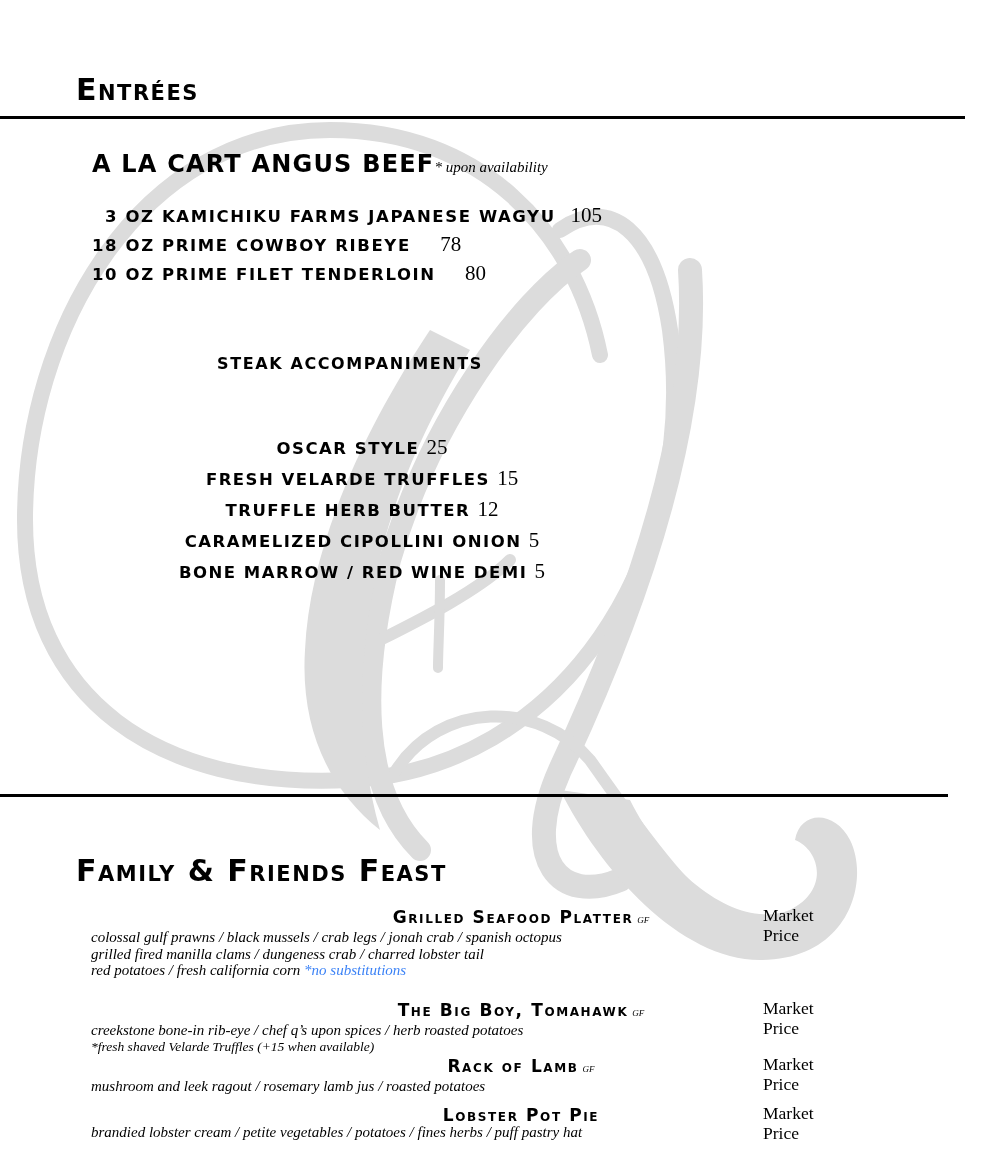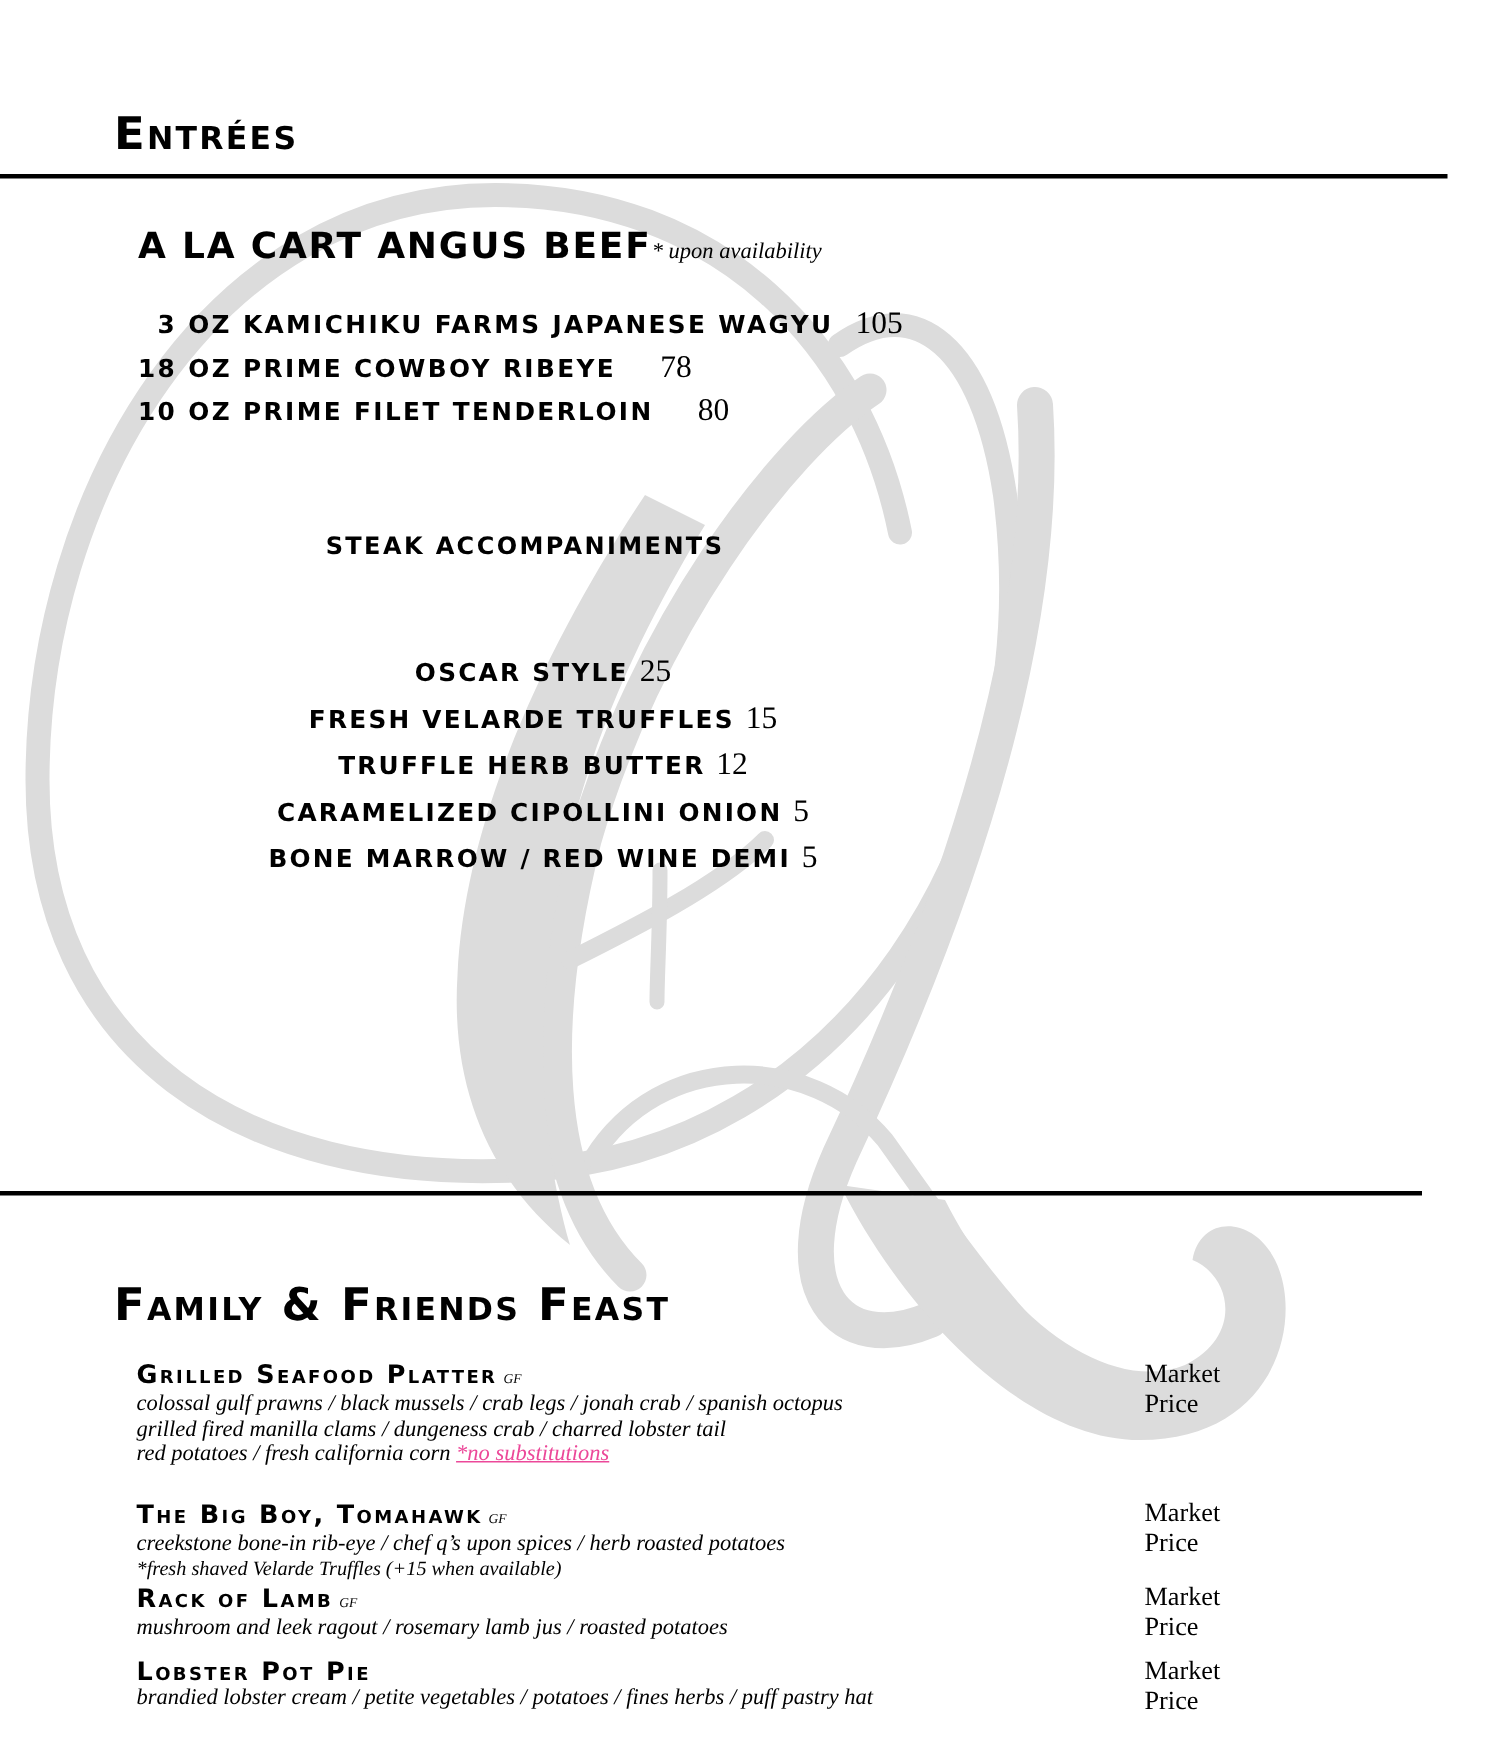--- a/index.html
+++ b/index.html
@@ -122,39 +122,40 @@
       width: 860px;
     }
     .feast-name {
       font-family: "DejaVu Sans", sans-serif;
       font-weight: bold;
       font-variant: small-caps;
       font-size: 17px;
       letter-spacing: 1.6px;
       line-height: 18px;
       white-space: nowrap;
+      text-align: center;
     }
     .gf {
       font-family: "Liberation Serif", serif;
       font-style: italic;
       font-weight: normal;
       font-variant: small-caps;
       font-size: 9px;
       letter-spacing: 0;
       margin-left: 4px;
     }
     .desc {
       font-family: "Liberation Serif", serif;
       font-style: italic;
       font-size: 15px;
       line-height: 16.5px;
       white-space: nowrap;
     }
     .desc.small { font-size: 13.5px; }
-    .note-orange { color: #ec4899; text-decoration: underline; }
+    .note-orange { color: #3b82f6; }
     .mp {
       position: absolute;
       left: 672px;
       top: -2px;
       font-family: "Liberation Serif", serif;
       font-size: 17.5px;
       line-height: 19.5px;
     }
   </style>
 </head>

